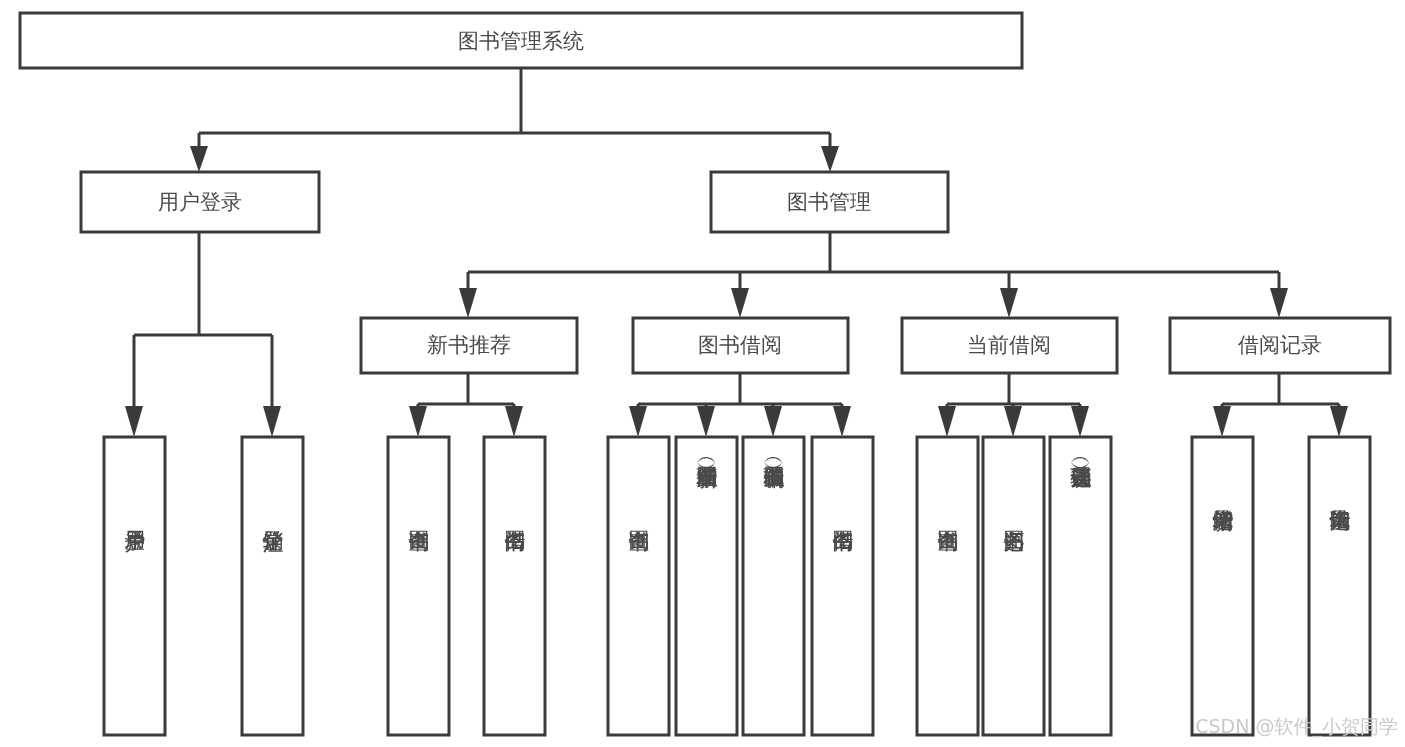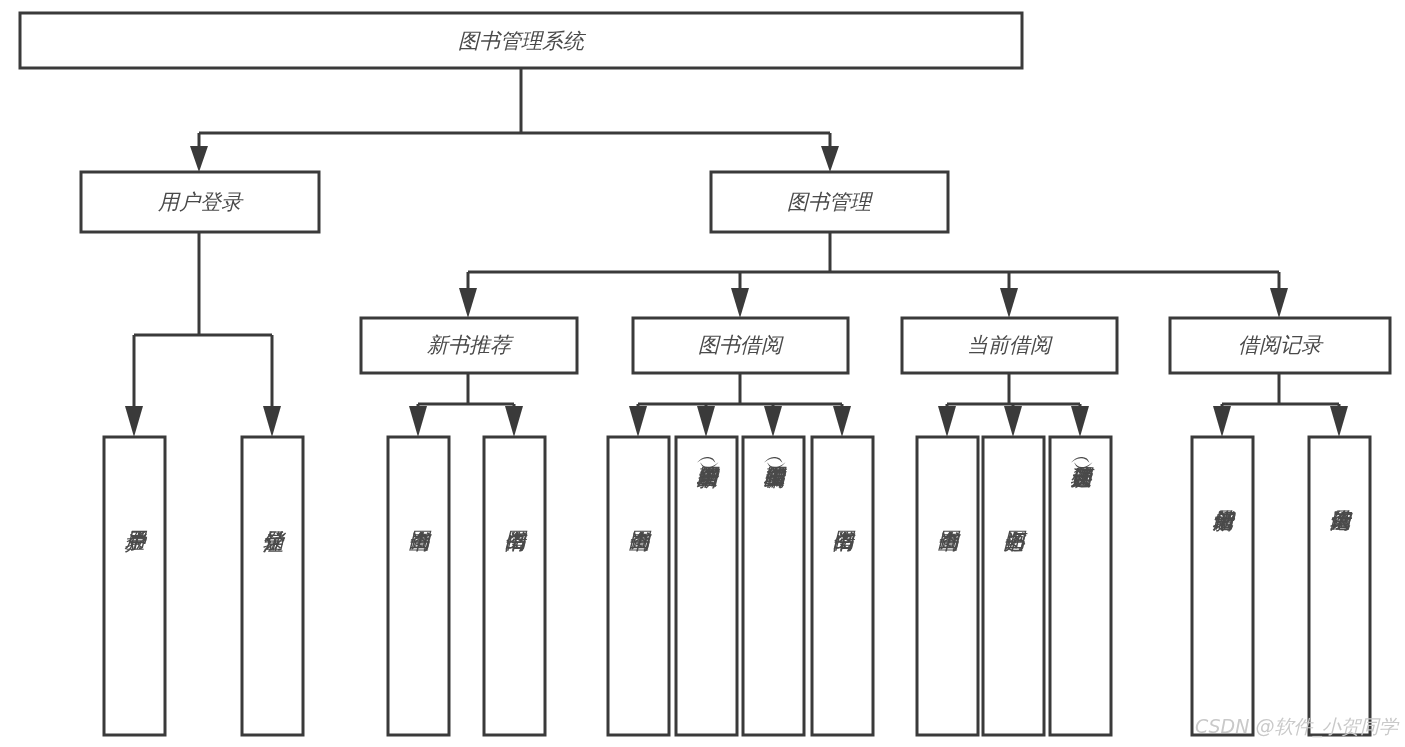--- a/index.html
+++ b/index.html
@@ -12,21 +12,20 @@
     width: 1405px;
     height: 747px;
     font-family: "DejaVu Sans", "Liberation Sans", sans-serif;
     overflow: hidden;
   }
   #diagram-root {
     position: relative;
     width: 1405px;
     height: 747px;
     background: #ffffff;
-    font-style: italic;
   }
   svg.diagram-canvas {
     position: absolute;
     top: 0;
     left: 0;
     width: 1405px;
     height: 747px;
     display: block;
   }
   .node-box {

